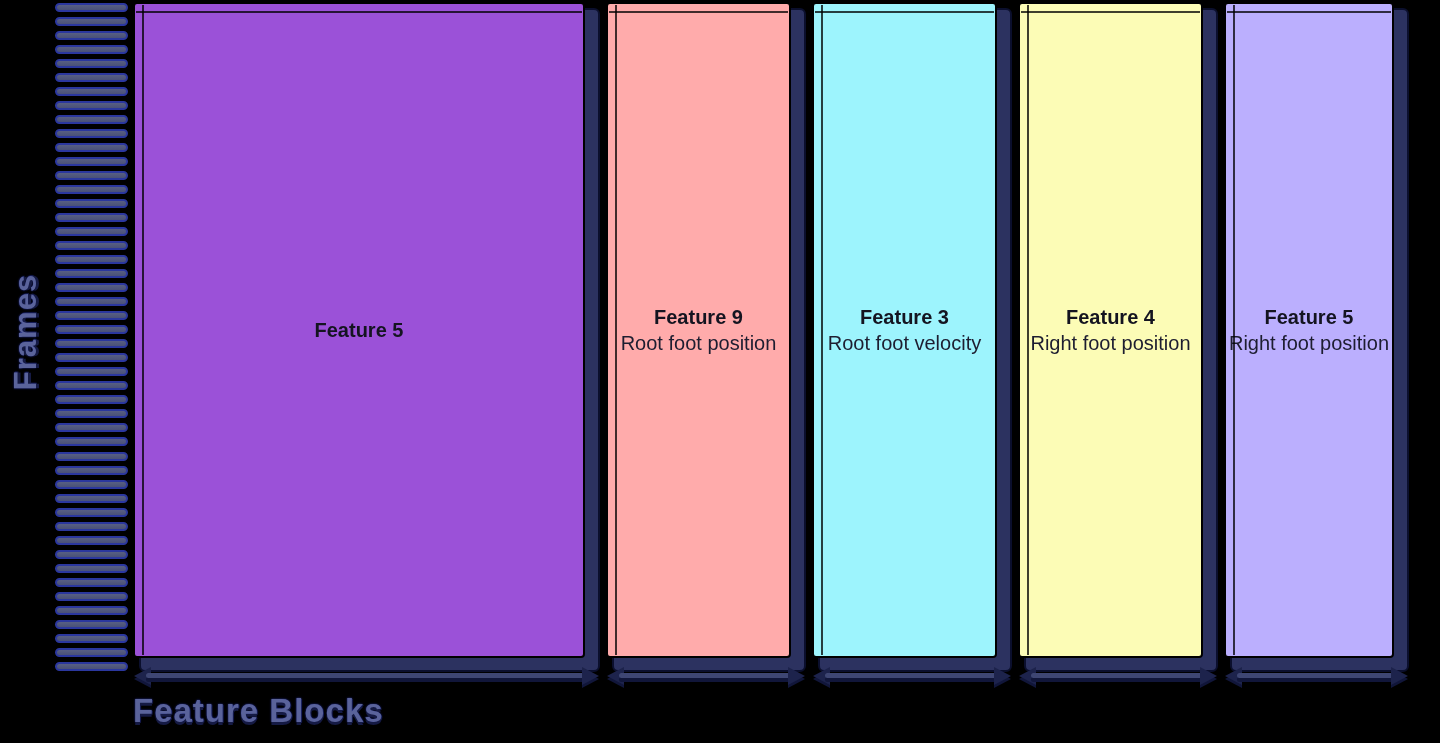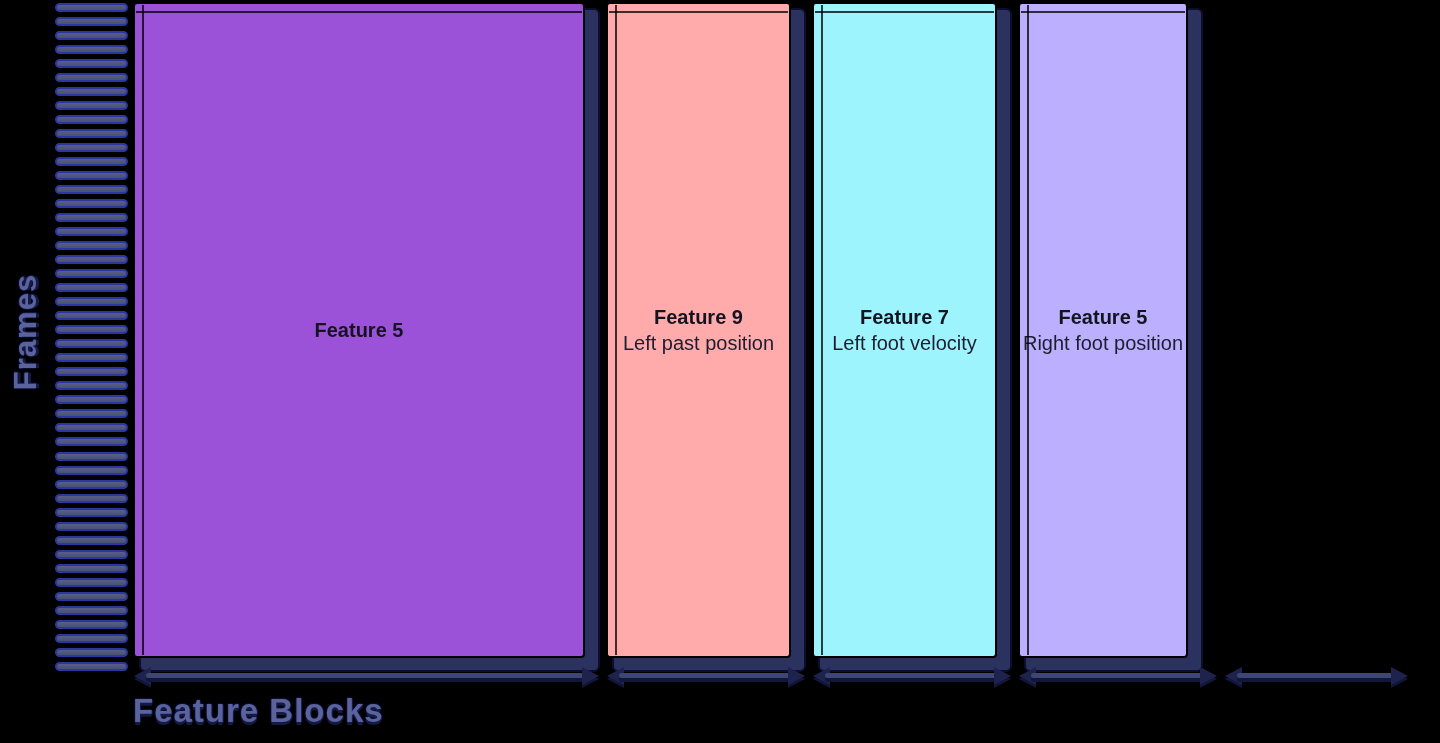--- a/index.html
+++ b/index.html
@@ -174,28 +174,35 @@
       <div class="block3d" style="width: 467px;">
     <div class="slab" style="background: rgb(44, 50, 96); border-color: rgb(11, 15, 45);"></div>
     <div class="face" style="background: rgb(155, 81, 216);">
       <div class="block-title">Feature 5</div>
     </div>
   </div>
       <div class="block3d" style="width: 200px;">
     <div class="slab" style="background: rgb(44, 50, 96); border-color: rgb(11, 15, 45);"></div>
     <div class="face" style="background: rgb(255, 171, 171);">
       <div class="block-title">Feature 9</div>
-      <div class="block-desc">Left past position</div>
+      <div class="block-desc">Root foot position</div>
     </div>
   </div>
       <div class="block3d" style="width: 200px;">
     <div class="slab" style="background: rgb(44, 50, 96); border-color: rgb(11, 15, 45);"></div>
     <div class="face" style="background: rgb(157, 244, 253);">
-      <div class="block-title">Feature 7</div>
-      <div class="block-desc">Left foot velocity</div>
+      <div class="block-title">Feature 3</div>
+      <div class="block-desc">Root foot velocity</div>
+    </div>
+  </div>
+      <div class="block3d" style="width: 200px;">
+    <div class="slab" style="background: rgb(44, 50, 96); border-color: rgb(11, 15, 45);"></div>
+    <div class="face" style="background: rgb(252, 252, 182);">
+      <div class="block-title">Feature 4</div>
+      <div class="block-desc">Right foot position</div>
     </div>
   </div>
       <div class="block3d" style="width: 185px;">
     <div class="slab" style="background: rgb(44, 50, 96); border-color: rgb(11, 15, 45);"></div>
     <div class="face" style="background: rgb(187, 175, 254);">
       <div class="block-title">Feature 5</div>
       <div class="block-desc">Right foot position</div>
     </div>
   </div>
     </div>

